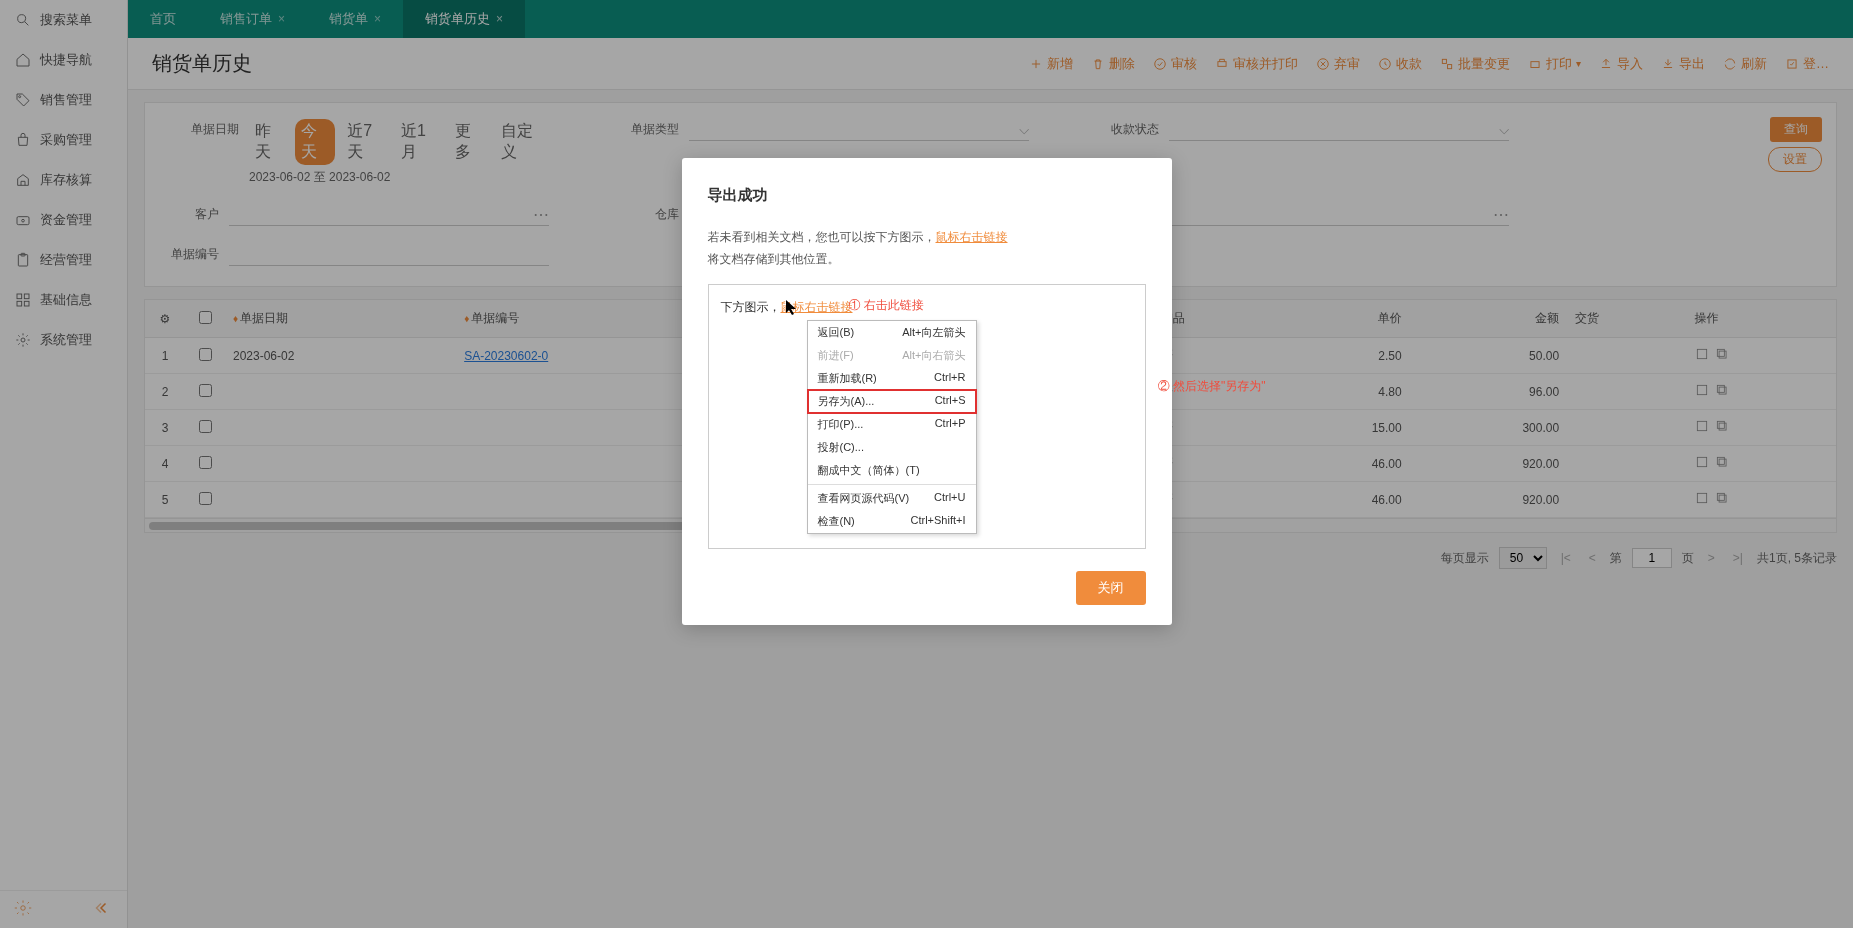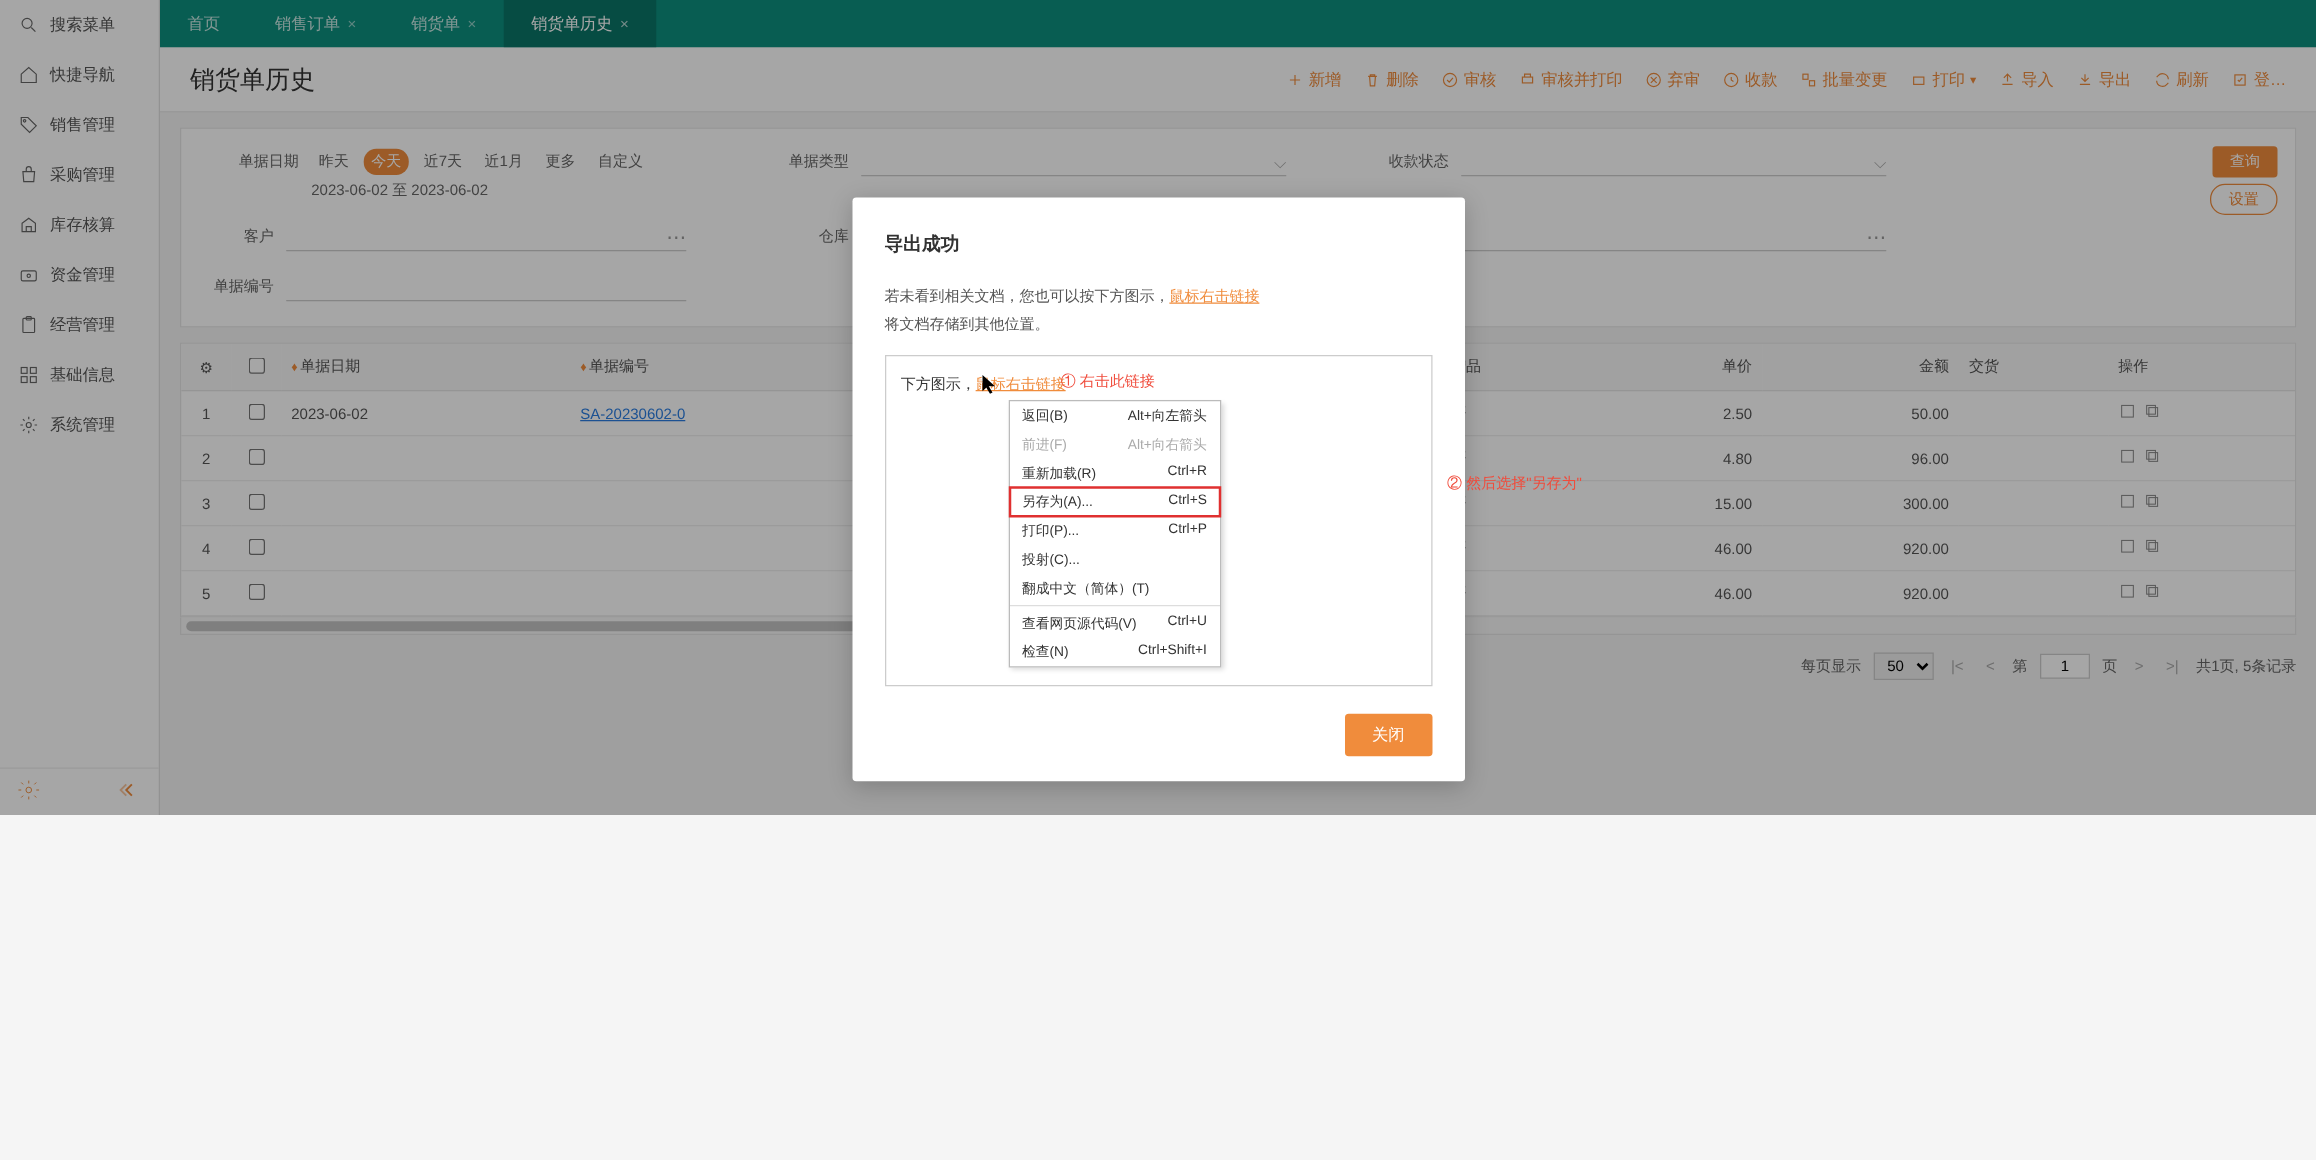--- a/index.html
+++ b/index.html
@@ -1,17 +1,17 @@
 <!DOCTYPE html>
 <html><head>
 <meta charset="utf-8">
 <style>
 * { box-sizing: border-box; margin: 0; padding: 0; }
 body { font-family: "Microsoft YaHei", Arial, sans-serif; font-size: 13px; color: #333; background: #f5f5f5; overflow: hidden; }
-.app { display: flex; height: 652px; width: 1853px; position: relative; }
+.app { display: flex; height: 928px; width: 1853px; position: relative; }
 .sidebar { width: 128px; background: #fff; border-right: 1px solid #e0e0e0; display: flex; flex-direction: column; }
 .sidebar-top { flex: 1; }
 .side-item { display: flex; align-items: center; padding: 11px 14px; color: #555; cursor: pointer; font-size: 13px; }
 .side-item .icon { width: 18px; height: 18px; margin-right: 8px; display: inline-flex; align-items: center; justify-content: center; }
 .side-item svg { width: 16px; height: 16px; stroke: #666; fill: none; stroke-width: 1.4; }
 .sidebar-bottom { display: flex; justify-content: space-between; padding: 8px 14px; border-top: 1px solid #eee; }
 .sidebar-bottom svg { width: 18px; height: 18px; stroke: #f08c3c; fill: #f08c3c; }
 .main { flex: 1; display: flex; flex-direction: column; min-width: 0; }
 .tabs { background: #0d8f7f; height: 38px; display: flex; align-items: stretch; }
 .tab { color: #c9e8e3; padding: 0 22px; display: flex; align-items: center; cursor: pointer; font-size: 13px; }
@@ -20,21 +20,21 @@
 .titlebar { background: #fff; border-bottom: 1px solid #e5e5e5; display: flex; align-items: center; padding: 12px 24px; }
 .page-title { font-size: 20px; color: #333; flex: 1; }
 .actions { display: flex; gap: 18px; align-items: flex-end; }
 .action { color: #f08c3c; display: inline-flex; align-items: center; gap: 4px; cursor: pointer; font-size: 13px; }
 .action svg { width: 14px; height: 14px; stroke: currentColor; fill: none; stroke-width: 1.6; }
 .filters { background: #fff; margin: 12px 16px 0; border: 1px solid #e5e5e5; padding: 16px 24px 20px; position: relative; }
 .filter-row { display: flex; gap: 60px; margin-bottom: 18px; }
 .filter-group { display: flex; align-items: flex-start; }
 .filter-label { width: 70px; text-align: right; color: #666; padding-top: 2px; margin-right: 10px; font-size: 12px; }
 .filter-body { flex: 1; }
-.date-opts { display: flex; align-items: center; gap: 6px; font-size: 12px; }
+.date-opts { display: flex; align-items: center; gap: 6px; font-size: 16px; }
 .date-opts span { color: #666; cursor: pointer; padding: 2px 6px; }
 .date-opts .sel { background: #f08c3c; color: #fff; border-radius: 10px; }
 .date-range { font-size: 12px; color: #666; margin-top: 4px; }
 .select-box { border-bottom: 1px solid #ccc; min-width: 340px; height: 22px; display: flex; align-items: center; justify-content: flex-end; color: #aaa; }
 .select-box.narrow { min-width: 320px; }
 .dots { color: #999; font-size: 16px; }
 .search-btn { position: absolute; right: 14px; top: 14px; background: #f08c3c; color: #fff; border: none; padding: 4px 14px; border-radius: 3px; cursor: pointer; font-size: 12px; }
 .settings-btn { position: absolute; right: 14px; top: 44px; background: #fff; color: #f08c3c; border: 1px solid #f08c3c; padding: 3px 14px; border-radius: 12px; cursor: pointer; font-size: 12px; }
 .table-wrap { margin: 12px 16px 0; background: #fff; border: 1px solid #e5e5e5; overflow: hidden; }
 table { width: 100%; border-collapse: collapse; font-size: 12px; }

